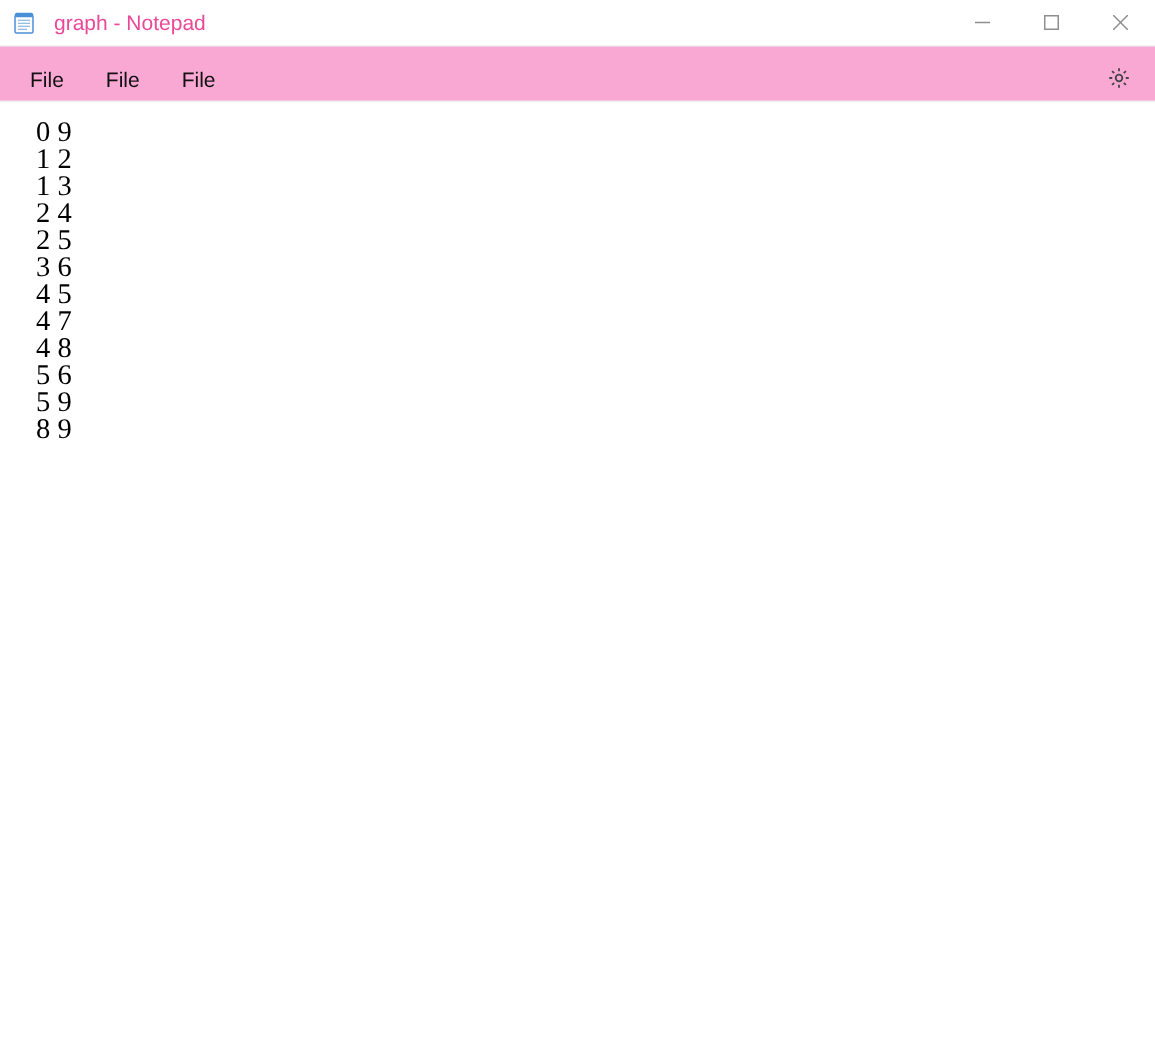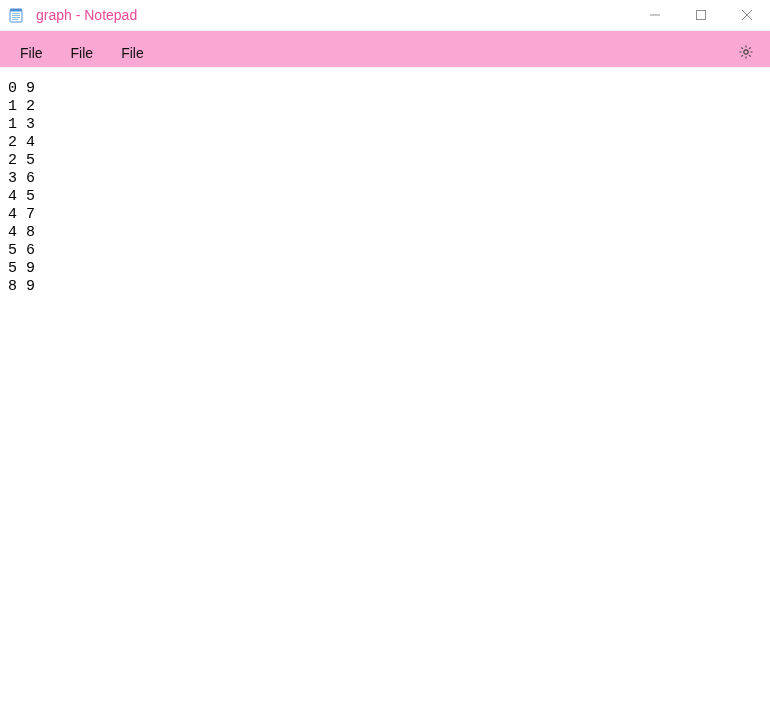--- a/index.html
+++ b/index.html
@@ -70,23 +70,23 @@
     .settings-btn {
       width: 36px;
       height: 30px;
       display: flex;
       align-items: center;
       justify-content: center;
       background: transparent;
       border: none;
     }
     .editor {
-      padding: 12px 8px;
-      font-family: Liberation Mono, monospace;
-      font-size: 15px;
+      padding: 12px 24px;
+      font-family: Liberation Serif, serif;
+      font-size: 19px;
       line-height: 18px;
       white-space: pre;
       color: #000;
       background: #fff;
       height: calc(100% - 68px);
       overflow: auto;
     }
   </style>
 </head>
 <body>

